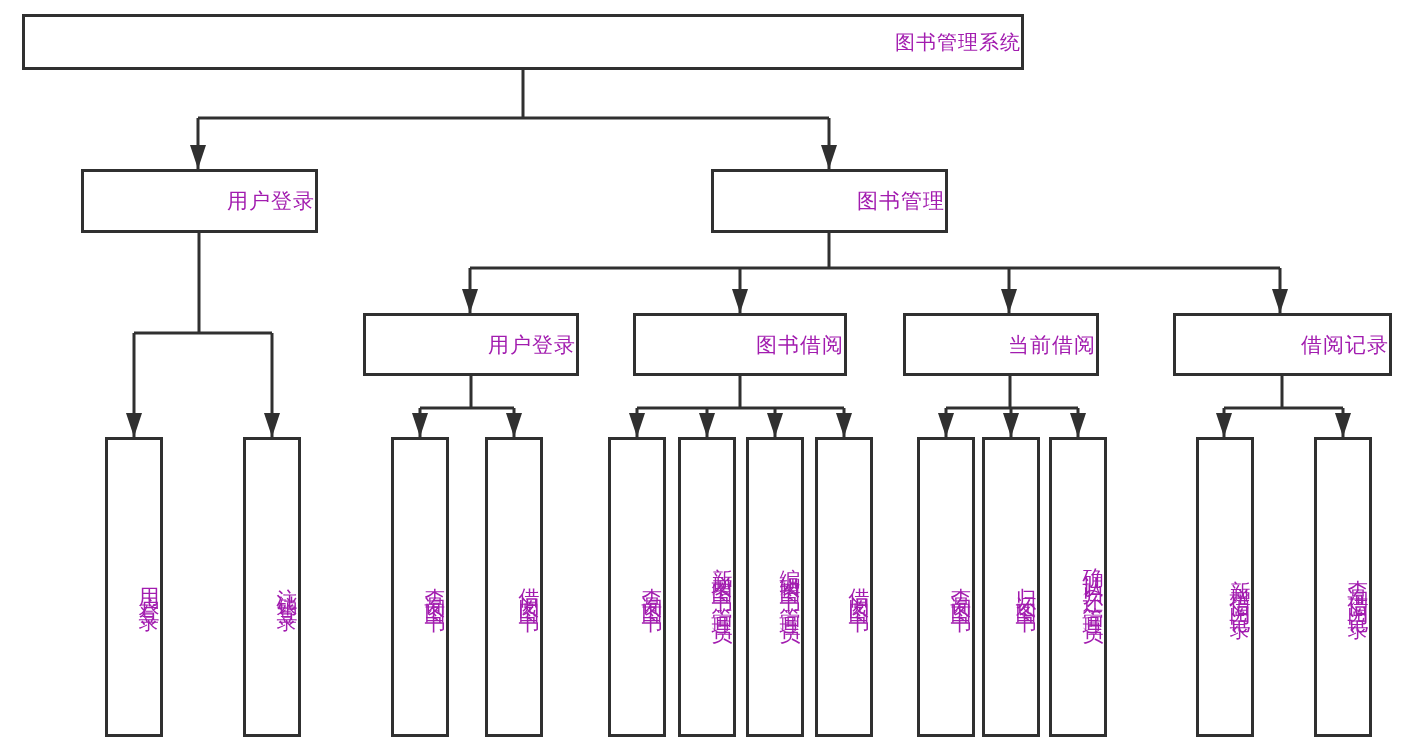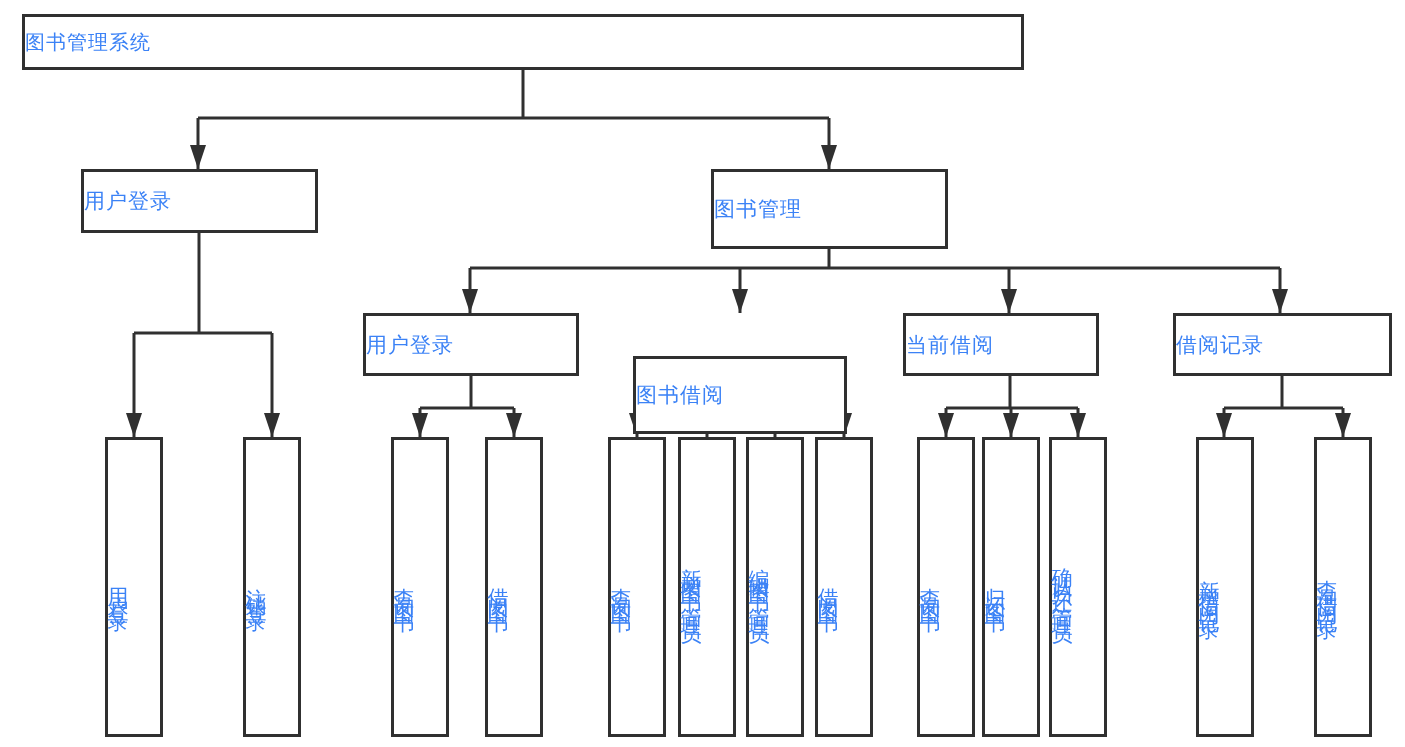--- a/index.html
+++ b/index.html
@@ -22,46 +22,46 @@
     height: 747px;
     pointer-events: none;
   }
   .box {
     position: absolute;
     box-sizing: border-box;
     border: 3px solid #303030;
     background: #ffffff;
     display: flex;
     align-items: center;
-    justify-content: flex-start;
-    color: #3b82f6;
+    justify-content: flex-end;
+    color: #a21caf;
   }
   .h-box { font-size: 21px; letter-spacing: 1px; }
   .root-box { font-size: 20px; }
   .v-box {
     top: 437px;
     width: 58px;
     height: 300px;
   }
   .v-box .v-label {
     writing-mode: vertical-rl;
     text-orientation: mixed;
     font-size: 21px;
     line-height: 1;
     letter-spacing: 8px;
     white-space: nowrap;
   }
   
   #n-root   { left: 22px;  top: 14px;  width: 1002px; height: 56px; }
   
   #n-userlogin { left: 81px;  top: 169px; width: 237px; height: 64px; }
-  #n-bookmgmt  { left: 711px; top: 169px; width: 237px; height: 80px; }
+  #n-bookmgmt  { left: 711px; top: 169px; width: 237px; height: 64px; }
   
   #n-newbook  { left: 363px;  top: 313px; width: 216px; height: 63px; }
-  #n-borrow   { left: 633px;  top: 313px; width: 214px; height: 78px; margin-top: 43px; }
+  #n-borrow   { left: 633px;  top: 313px; width: 214px; height: 63px; }
   #n-current  { left: 903px;  top: 313px; width: 196px; height: 63px; }
   #n-records  { left: 1173px; top: 313px; width: 219px; height: 63px; }
   
   #l-a1 { left: 105px; }
   #l-a2 { left: 243px; }
   #l-b1 { left: 391px; }
   #l-b2 { left: 485px; }
   #l-c1 { left: 608px; }
   #l-c2 { left: 678px; }
   #l-c3 { left: 746px; }

